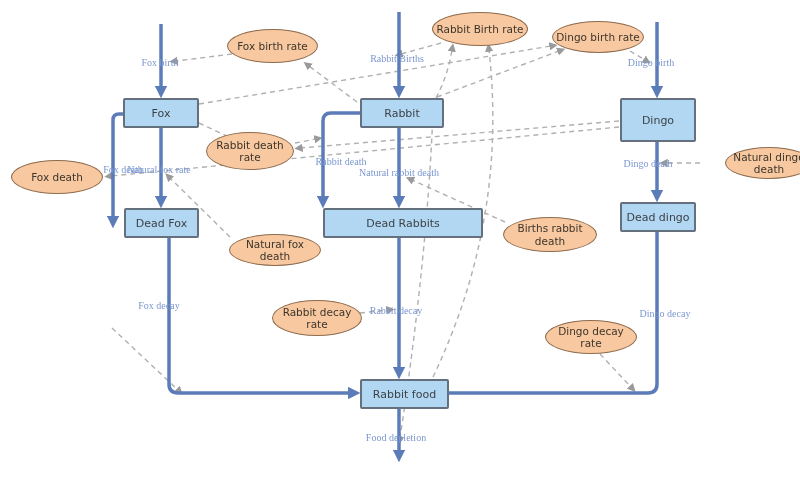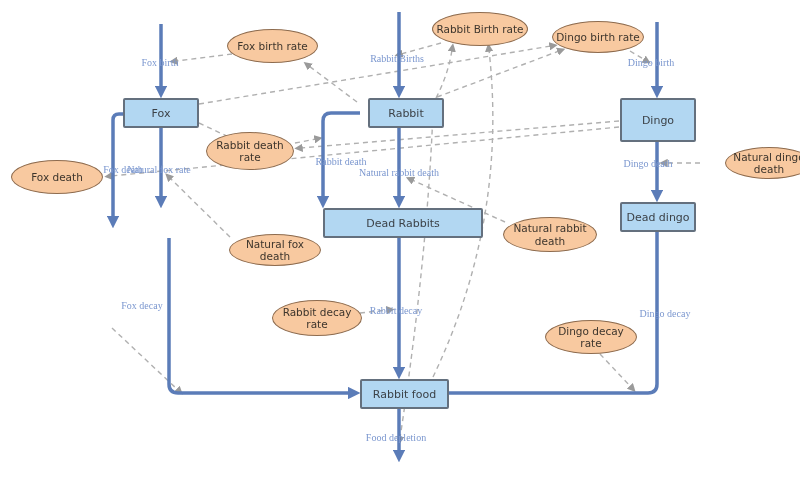--- a/index.html
+++ b/index.html
@@ -64,25 +64,28 @@
       <path d="M169,238 L169,384 Q169,393 178,393 L349,393"></path>
       <path d="M399,238 L399,368"></path>
       <path d="M657,232 L657,384 Q657,393 648,393 L448,393"></path>
       <path d="M399,409 L399,451"></path>
     </g>
   </svg>
 
   <div class="stock" style="left:123px;top:98px;width:76px;height:30px">
       <span>Fox</span>
     </div>
-  <div class="stock" style="left:368px;top:98px;width:76px;height:30px">
+  <div class="stock" style="left:360px;top:98px;width:84px;height:30px">
       <span>Rabbit</span>
     </div>
   <div class="stock" style="left:620px;top:98px;width:76px;height:44px">
       <span>Dingo</span>
+    </div>
+  <div class="stock" style="left:124px;top:208px;width:75px;height:30px">
+      <span>Dead Fox</span>
     </div>
   <div class="stock" style="left:323px;top:208px;width:160px;height:30px">
       <span>Dead Rabbits</span>
     </div>
   <div class="stock" style="left:620px;top:202px;width:76px;height:30px">
       <span>Dead dingo</span>
     </div>
   <div class="stock" style="left:360px;top:379px;width:89px;height:30px">
       <span>Rabbit food</span>
     </div>
@@ -109,38 +112,38 @@
     </div>
   <div class="variable" style="left:725px;top:147px;width:88px;height:32px">
       <span>Natural dingo</span>
       <span>death</span>
     </div>
   <div class="variable" style="left:229px;top:234px;width:92px;height:32px">
       <span>Natural fox</span>
       <span>death</span>
     </div>
   <div class="variable" style="left:503px;top:217px;width:94px;height:35px">
-      <span>Natural rabbit</span>
+      <span>Births rabbit</span>
       <span>death</span>
     </div>
   <div class="variable" style="left:272px;top:300px;width:90px;height:36px">
       <span>Rabbit decay</span>
       <span>rate</span>
     </div>
   <div class="variable" style="left:545px;top:320px;width:92px;height:34px">
       <span>Dingo decay rate</span>
       <span></span>
     </div>
 
   <div class="flow-label" style="left:160px;top:62px">Fox birth</div>
   <div class="flow-label" style="left:397px;top:58px">Rabbit Births</div>
   <div class="flow-label" style="left:651px;top:62px">Dingo birth</div>
   <div class="flow-label" style="left:123px;top:169px">Fox death</div>
   <div class="flow-label" style="left:159px;top:169px">Natural fox rate</div>
   <div class="flow-label" style="left:341px;top:161px">Rabbit death</div>
   <div class="flow-label" style="left:399px;top:172px">Natural rabbit death</div>
   <div class="flow-label" style="left:648px;top:163px">Dingo death</div>
-  <div class="flow-label" style="left:142px;top:305px">Fox decay</div>
+  <div class="flow-label" style="left:159px;top:305px">Fox decay</div>
   <div class="flow-label" style="left:396px;top:310px">Rabbit decay</div>
   <div class="flow-label" style="left:665px;top:313px">Dingo decay</div>
   <div class="flow-label" style="left:396px;top:437px">Food depletion</div>
 
 </div>
 
 </body></html>

